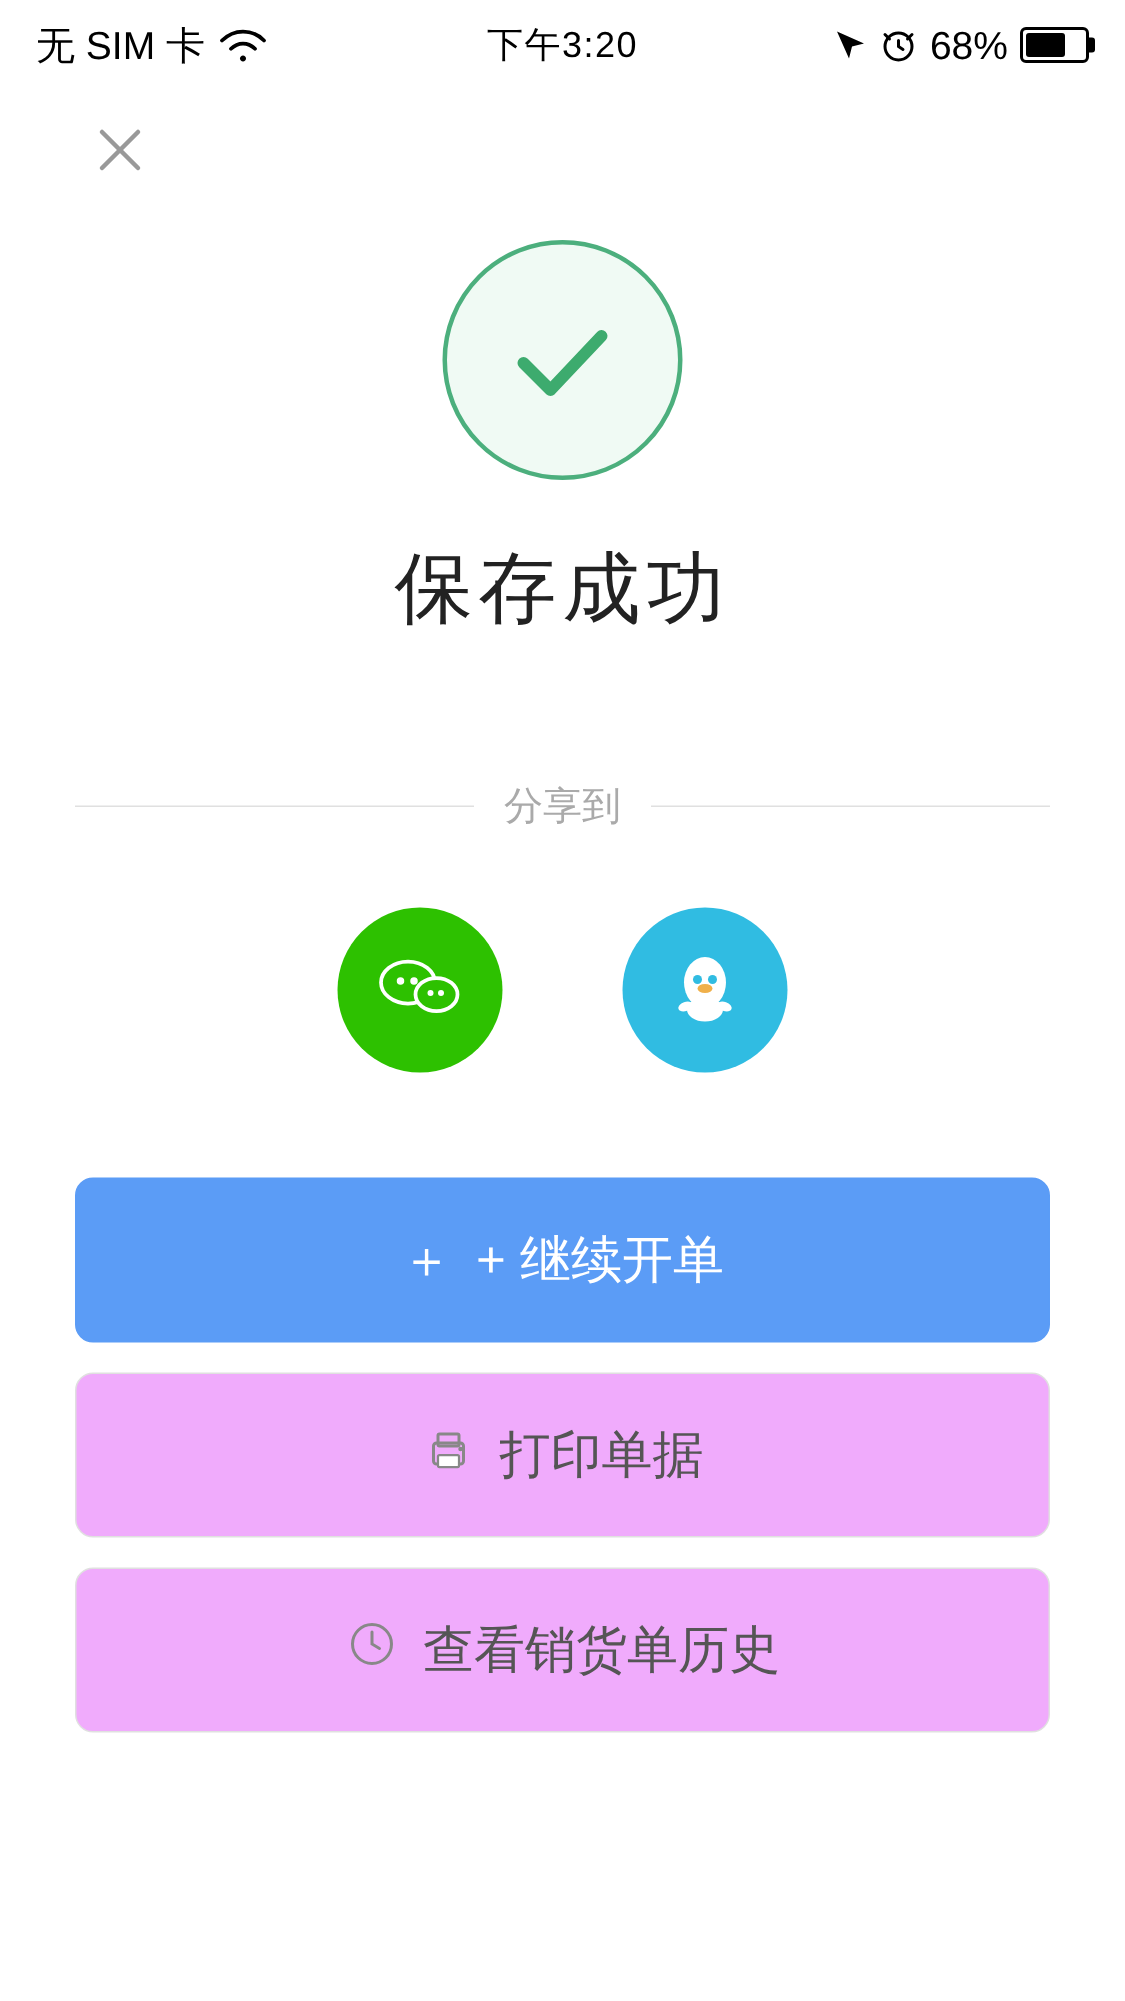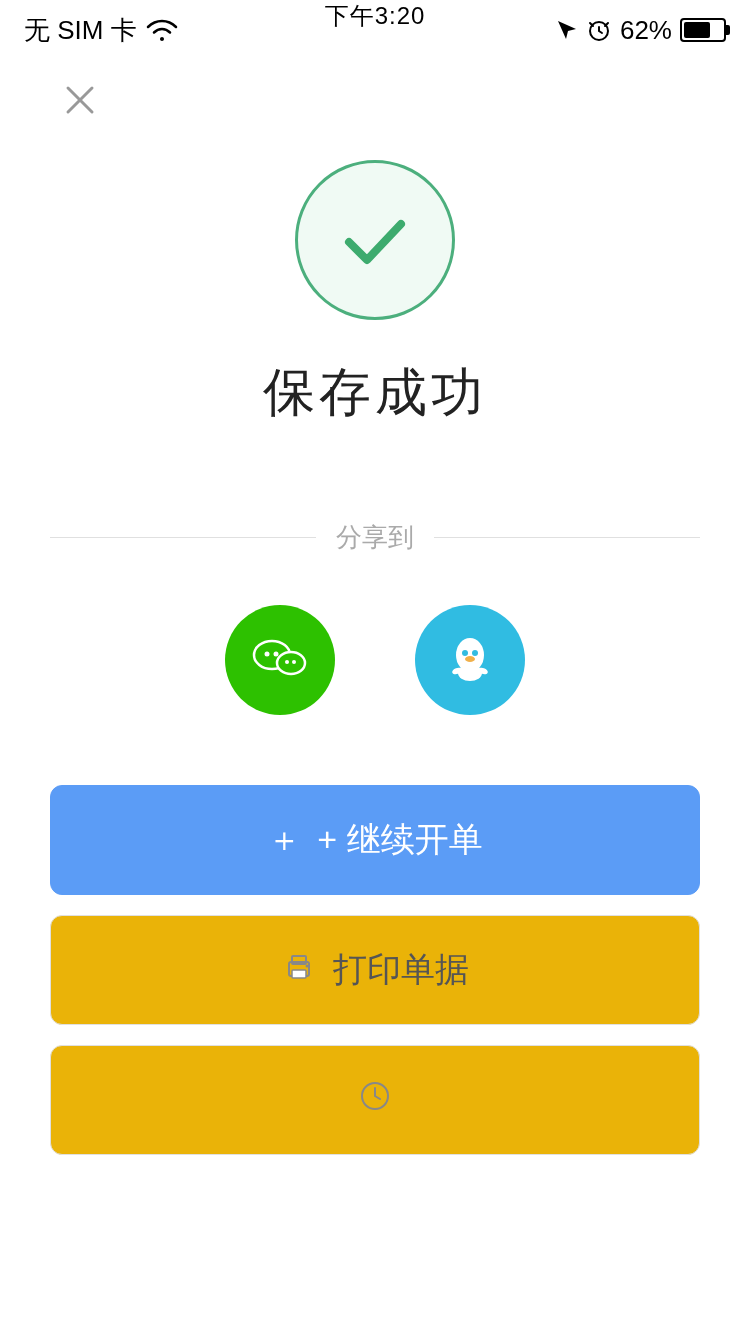--- a/index.html
+++ b/index.html
@@ -13,20 +13,21 @@
       overflow: hidden;
       position: relative;
     }
 
     
     .status-bar {
       width: 100%;
       height: 60px;
       background: #ffffff;
       display: flex;
+      align-items: center;
       justify-content: space-between;
       padding: 0 24px;
       position: relative;
     }
 
     .status-left {
       display: flex;
       align-items: center;
       gap: 8px;
       font-size: 26px;
@@ -211,21 +212,21 @@
       display: flex;
       flex-direction: column;
       gap: 20px;
     }
 
     .action-btn {
       width: 100%;
       height: 110px;
       border-radius: 12px;
       border: 1.5px solid #e0e0e0;
-      background: #eab308;
+      background: #f0abfc;
       display: flex;
       align-items: center;
       justify-content: center;
       gap: 16px;
       cursor: pointer;
       font-size: 34px;
       color: #555;
       font-weight: 400;
     }
 
@@ -256,21 +257,21 @@
 
     <svg width="22" height="22" viewBox="0 0 22 22" fill="none">
       <path d="M2 2l18 8-8 2-2 8z" fill="#000"></path>
     </svg>
 
     <svg width="26" height="26" viewBox="0 0 26 26" fill="none">
       <circle cx="13" cy="14" r="9" stroke="#000" stroke-width="2" fill="none"></circle>
       <path d="M13 10v4l3 2" stroke="#000" stroke-width="2" stroke-linecap="round"></path>
       <path d="M4 6l3 3M22 6l-3 3" stroke="#000" stroke-width="2" stroke-linecap="round"></path>
     </svg>
-    <span>62%</span>
+    <span>68%</span>
     <div class="battery-icon">
       <div class="battery-fill"></div>
     </div>
   </div>
 </div>
 
 <div class="close-btn">
   <svg class="close-icon-svg" viewBox="0 0 36 36" fill="none">
     <line x1="6" y1="6" x2="30" y2="30" stroke="#999" stroke-width="3" stroke-linecap="round"></line>
     <line x1="30" y1="6" x2="6" y2="30" stroke="#999" stroke-width="3" stroke-linecap="round"></line>
@@ -344,16 +345,17 @@
       <span>打印单据</span>
     </button>
 
     <button class="action-btn">
       <span class="btn-icon">
         <svg width="36" height="36" viewBox="0 0 36 36" fill="none">
           <circle cx="18" cy="18" r="13" stroke="#888" stroke-width="2" fill="none"></circle>
           <path d="M18 10v8l5 3" stroke="#888" stroke-width="2" stroke-linecap="round"></path>
         </svg>
       </span>
+      <span>查看销货单历史</span>
     </button>
 
   </div>
 </div>
 
 </body></html>

